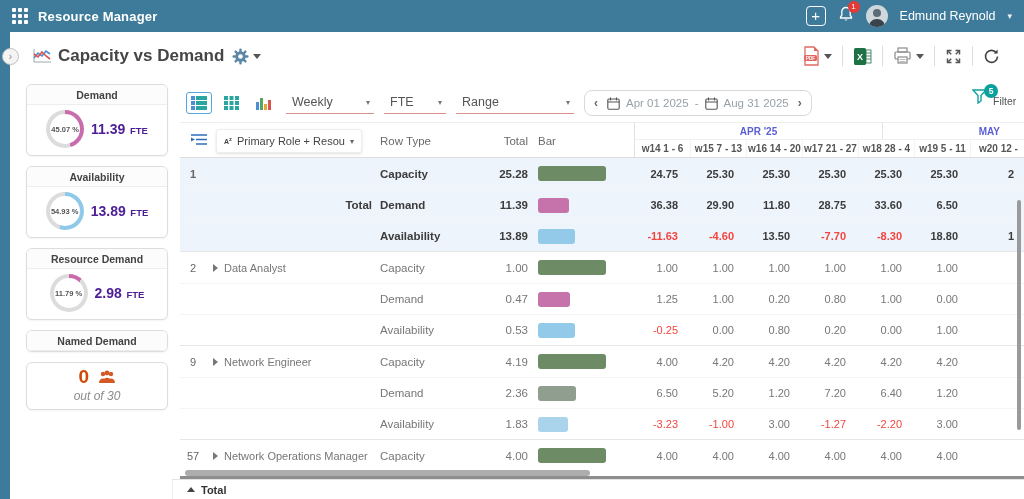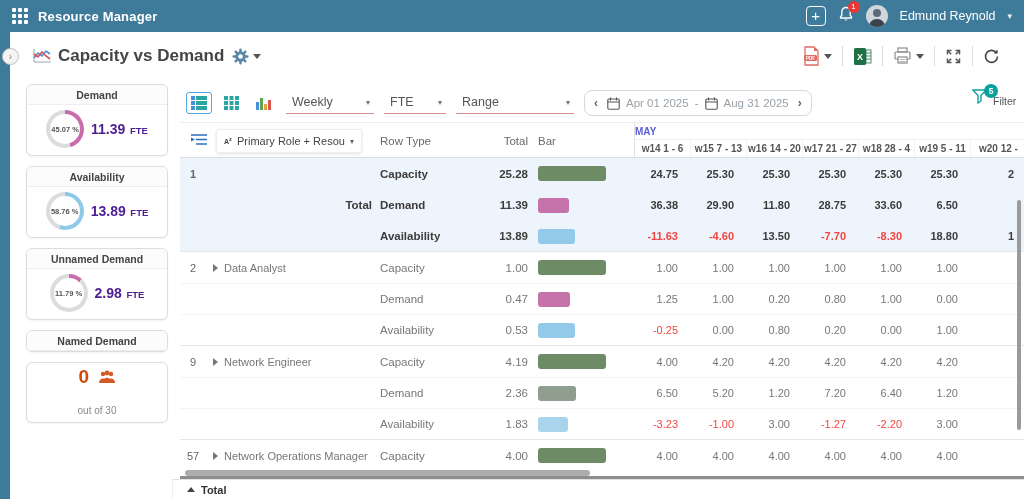--- a/index.html
+++ b/index.html
@@ -47,21 +47,21 @@
   .ring-label { position:absolute; inset:0; display:flex; align-items:center; justify-content:center;
     font-size:7.5px; font-weight:bold; color:#555; z-index:1; }
   .fte { color:#4c1d95; white-space:nowrap; }
   .fte-num { font-size:14px; font-weight:bold; }
   .fte-unit { font-size:9.5px; font-weight:bold; margin-left:2px; }
   .burnout .card-title { display:flex; align-items:center; justify-content:center; gap:4px; }
   .info-dot { width:10px; height:10px; border-radius:50%; background:#6699b8; color:#fff; font-size:7px;
     line-height:10px; text-align:center; font-style:italic; font-weight:bold; cursor:pointer; }
   .burn-body { text-align:center; padding:3px 0 6px; }
   .burn-count { font-size:19px; font-weight:bold; color:#cf4b07; display:inline-block; vertical-align:middle; }
-  .burn-sub { font-size:10px; color:#8a8a8a; margin-top:17px; }
+  .burn-sub { font-size:12px; color:#8a8a8a; margin-top:1px;font-style:italic; }
   
   .main { position:absolute; left:180px; top:84px; right:0; bottom:0; }
   .toolbar { height:38px; display:flex; align-items:center; gap:10px; padding-left:6px; position:relative; }
   .view-icons { display:flex; align-items:center; gap:6px; }
   .vicon { width:26px; height:22px; display:flex; align-items:center; justify-content:center;
     border-radius:3px; cursor:pointer; }
   .vicon.sel { border:1.5px solid #54a7dc; }
   .select { display:flex; align-items:baseline; gap:14px; border-bottom:1px solid #d98f8f;
     padding:3px 4px 4px 6px; font-size:12.5px; color:#555; cursor:pointer; }
   .select .sc { font-size:8px; color:#777; align-self:center; }
@@ -86,21 +86,21 @@
   .role-txt { flex:1; font-size:11px; color:#444; white-space:nowrap; overflow:hidden; }
   .pill-chev { font-size:8px; color:#666; }
   .h-label { font-size:11.5px; color:#6a6a6a; }
   .lbl-rowtype { position:absolute; left:200px; }
   .lbl-total { position:absolute; left:288px; width:60px; text-align:right; }
   .lbl-bar { position:absolute; left:358px; }
   .h-weeks { position:absolute; left:455px; top:0; right:0; height:36px; overflow:hidden; }
   .month-band { display:flex; height:17px; border-bottom:1px solid #f0f0f0; font-size:10px; font-weight:bold;
     color:#5b5fd4; }
   .m-apr { width:248px; text-align:center; border-right:1px solid #e4e4e4; line-height:17px; }
-  .m-may { flex:1; text-align:left; padding-right:24px; line-height:17px; }
+  .m-may { flex:1; text-align:right; padding-right:24px; line-height:17px; }
   .week-row { display:flex; width:392px; }
   .wcell { width:56px; font-size:10px; color:#555; font-weight:bold; text-align:center; line-height:18px;
     border-right:1px solid #f3f3f3; white-space:nowrap; }
   .t-body { position:relative; height:311px; overflow:hidden; }
   .group { border-top:1px solid #e6e6e6; }
   .group:first-child { border-top:none; }
   .g-row { height:31px; align-items:center; font-size:11px; color:#777; position:relative; }
   .g-row + .g-row { border-top:1px solid #f2f4f6; }
   .group.hl { background:#eef4fb; }
   .group.hl .g-row { color:#3c3c3c; font-weight:bold; }
@@ -247,30 +247,30 @@
       <div class="fte">
         <span class="fte-num">11.39</span><span class="fte-unit"> FTE</span>
       </div>
     </div>
   </div>
 
   <div class="card">
     <div class="card-title">Availability</div>
     <div class="card-body">
       <div class="ring" style="background: conic-gradient(rgb(142, 201, 233) 54.93%, rgb(220, 220, 220) 0deg);">
-        <span class="ring-label">58.76 %</span>
+        <span class="ring-label">54.93 %</span>
       </div>
       <div class="fte">
         <span class="fte-num">13.89</span><span class="fte-unit"> FTE</span>
       </div>
     </div>
   </div>
 
   <div class="card">
-    <div class="card-title">Unnamed Demand</div>
+    <div class="card-title">Resource Demand</div>
     <div class="card-body">
       <div class="ring" style="background: conic-gradient(rgb(200, 108, 172) 11.79%, rgb(220, 220, 220) 0deg); text-decoration: underline;">
         <span class="ring-label">11.79 %</span>
       </div>
       <div class="fte">
         <span class="fte-num">2.98</span><span class="fte-unit"> FTE</span>
       </div>
     </div>
   </div>
 
@@ -380,20 +380,21 @@
         <span class="az">A<sup>z</sup></span>
         <span class="role-txt">Primary Role + Resource...</span>
         <span class="pill-chev">▾</span>
       </div>
       <span class="h-label lbl-rowtype">Row Type</span>
       <span class="h-label lbl-total">Total</span>
       <span class="h-label lbl-bar">Bar</span>
     </div>
     <div class="h-weeks">
       <div class="month-band">
+        <span class="m-apr">APR '25</span>
         <span class="m-may">MAY</span>
       </div>
       <div class="week-row">
           <div class="wcell">w14 1 - 6</div>
           <div class="wcell">w15 7 - 13</div>
           <div class="wcell">w16 14 - 20</div>
           <div class="wcell">w17 21 - 27</div>
           <div class="wcell">w18 28 - 4</div>
           <div class="wcell">w19 5 - 11</div>
           <div class="wcell">w20 12 -</div>

